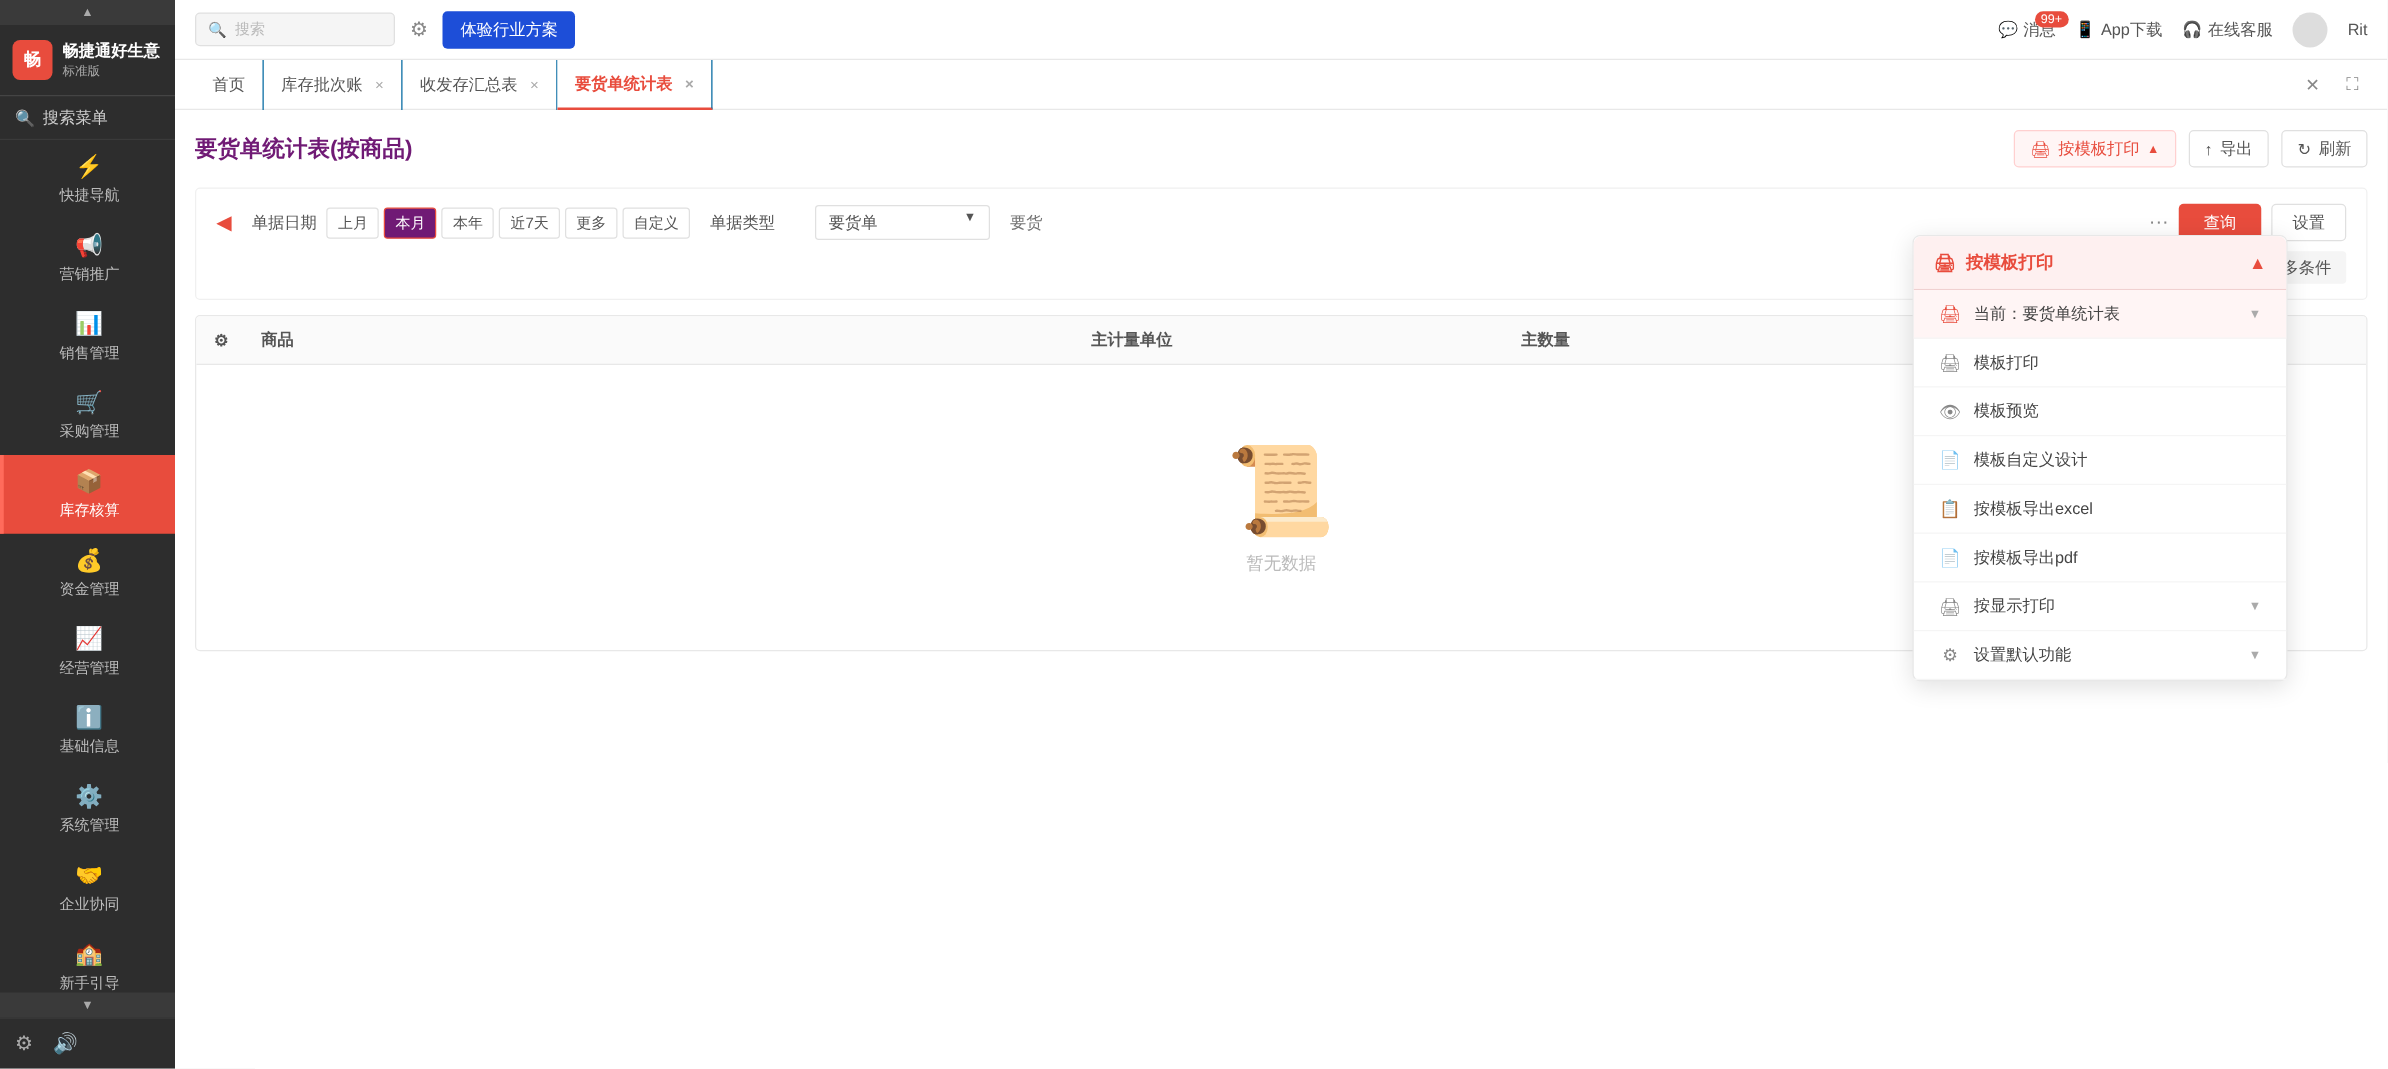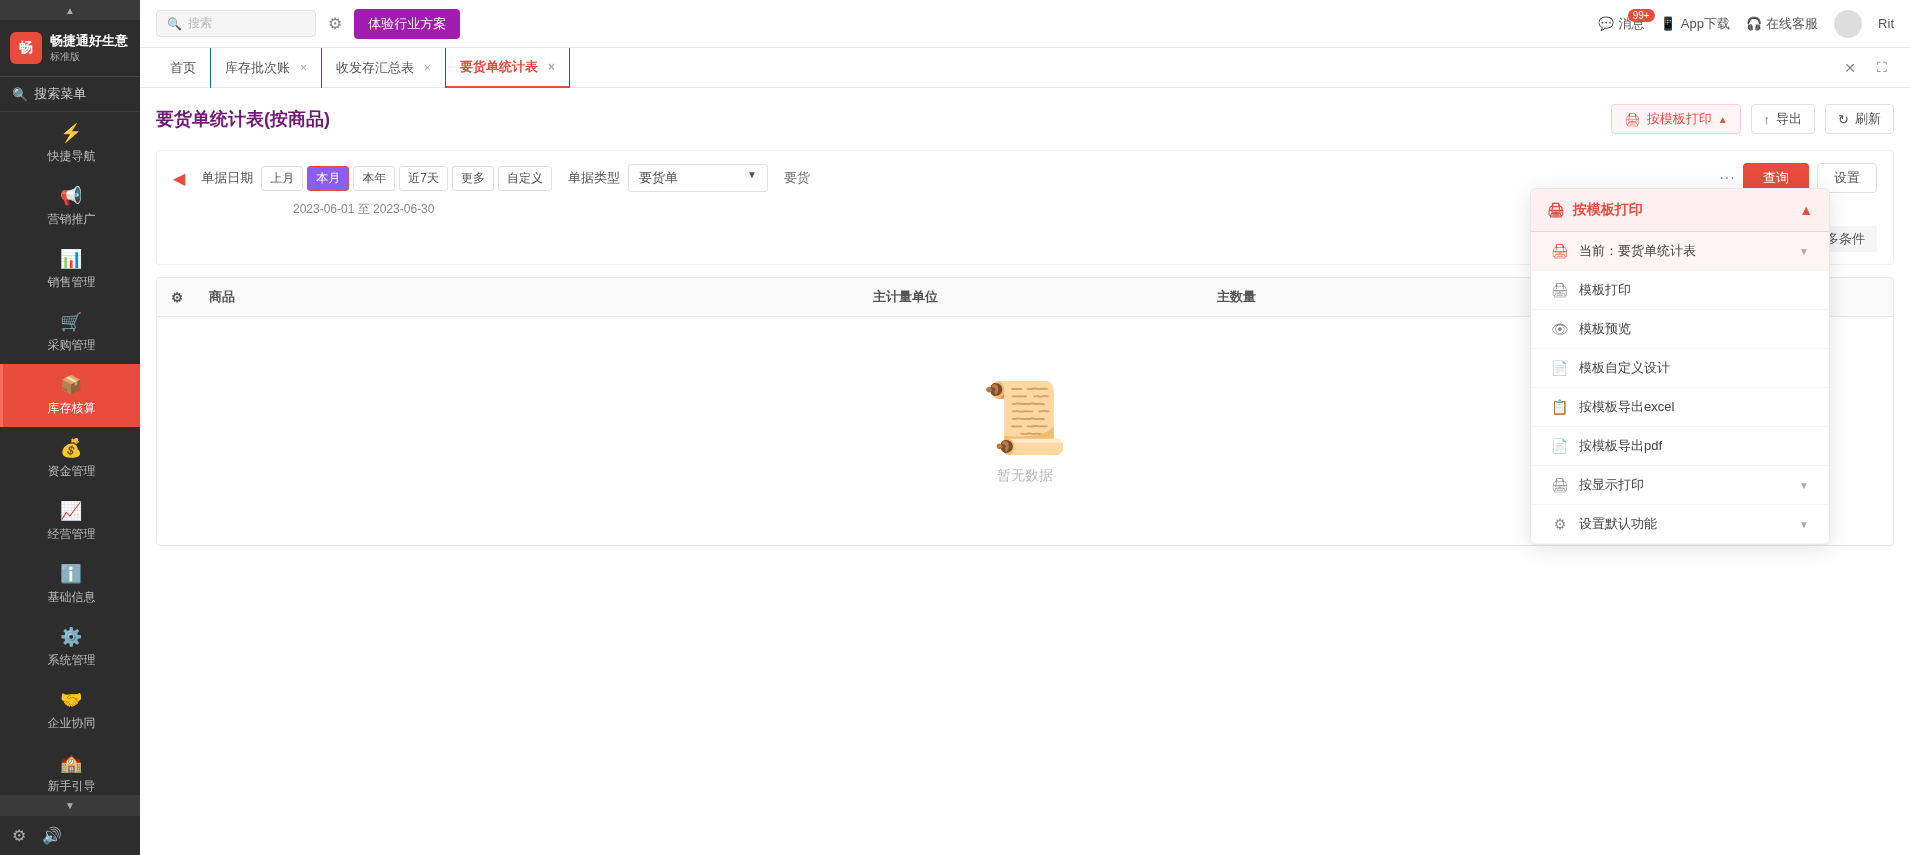--- a/index.html
+++ b/index.html
@@ -65,21 +65,21 @@
     .topbar {
       height: 48px; background: #fff; display: flex; align-items: center; padding: 0 16px;
       border-bottom: 1px solid #e8e8e8; gap: 12px; position: relative;
     }
     .topbar-search {
       background: #f5f5f5; border: 1px solid #e0e0e0; border-radius: 4px;
       padding: 4px 10px; font-size: 12px; color: #999; width: 160px; display: flex; align-items: center; gap: 6px;
     }
     .topbar-gear { color: #888; cursor: pointer; font-size: 16px; }
     .topbar-trial {
-      background: #a21caf; color: white; border: none; border-radius: 4px;
+      background: #1d4ed8; color: white; border: none; border-radius: 4px;
       padding: 6px 14px; font-size: 13px; cursor: pointer;
     }
     .topbar-right { margin-left: auto; display: flex; align-items: center; gap: 16px; }
     .topbar-msg { display: flex; align-items: center; gap: 4px; color: #555; font-size: 13px; cursor: pointer; position: relative; }
     .badge {
       background: #e84c3d; color: white; border-radius: 10px; font-size: 10px;
       padding: 1px 5px; position: absolute; top: -6px; right: -10px;
     }
     .topbar-app { display: flex; align-items: center; gap: 4px; color: #555; font-size: 13px; cursor: pointer; }
     .topbar-service { display: flex; align-items: center; gap: 4px; color: #555; font-size: 13px; cursor: pointer; }
@@ -121,24 +121,24 @@
     }
     .btn-export { display: flex; align-items: center; gap: 6px; color: #555; font-size: 13px; cursor: pointer; }
     .btn-refresh { display: flex; align-items: center; gap: 6px; color: #555; font-size: 13px; cursor: pointer; }
     .filter-section { display: flex; align-items: center; gap: 8px; }
     .filter-label { font-size: 13px; color: #555; white-space: nowrap; }
     .filter-date-btns { display: flex; gap: 4px; align-items: center; }
     .date-btn {
       padding: 3px 8px; font-size: 12px; border: 1px solid #e0e0e0; background: #fff;
       border-radius: 3px; cursor: pointer; color: #555;
     }
-    .date-btn.active { background: #8b5cf6; color: white; border-color: #e84c3d; }
+    .date-btn.active { background: #701a75; color: white; border-color: #e84c3d; }
     .filter-dropdown {
       display: flex; align-items: flex-start; gap: 6px; padding: 4px 10px; border: 1px solid #e0e0e0;
-      border-radius: 3px; background: #fff; font-size: 13px; color: #555; cursor: pointer; min-width: 140px;
+      border-radius: 3px; background: #fff; font-size: 13px; color: #555; cursor: pointer; min-width: 140px; margin-left: 24px;
     }
     .expand-btn {
       display: flex; align-items: center; gap: 4px; font-size: 13px; color: #555;
       cursor: pointer; margin-left: auto; padding: 4px 12px;
       background: #f5f5f5; border-radius: 3px;
     }
     .query-btn {
       background: #e84c3d; color: white; border: none; border-radius: 4px;
       padding: 6px 20px; font-size: 13px; cursor: pointer;
     }
@@ -366,23 +366,20 @@
             <span style="font-size:13px;color:#737373;">要货</span>
           </div>
 
           <div style="display:flex;gap:8px;margin-left:auto;align-items:center;">
             <span class="more-btn">···</span>
             <button class="query-btn">查询</button>
             <button class="settings-btn">设置</button>
           </div>
         </div>
 
-        <div style="margin-top:6px;padding-left:120px;">
-          <span style="font-size:12px;color:#888;">2023-06-01 至 2023-06-30</span>
-        </div>
 
         <div class="filter-row2">
           <div class="expand-btn">
             <span>▼</span>
             <span>展开更多条件</span>
           </div>
         </div>
       </div>
 
       <div class="table-container">

